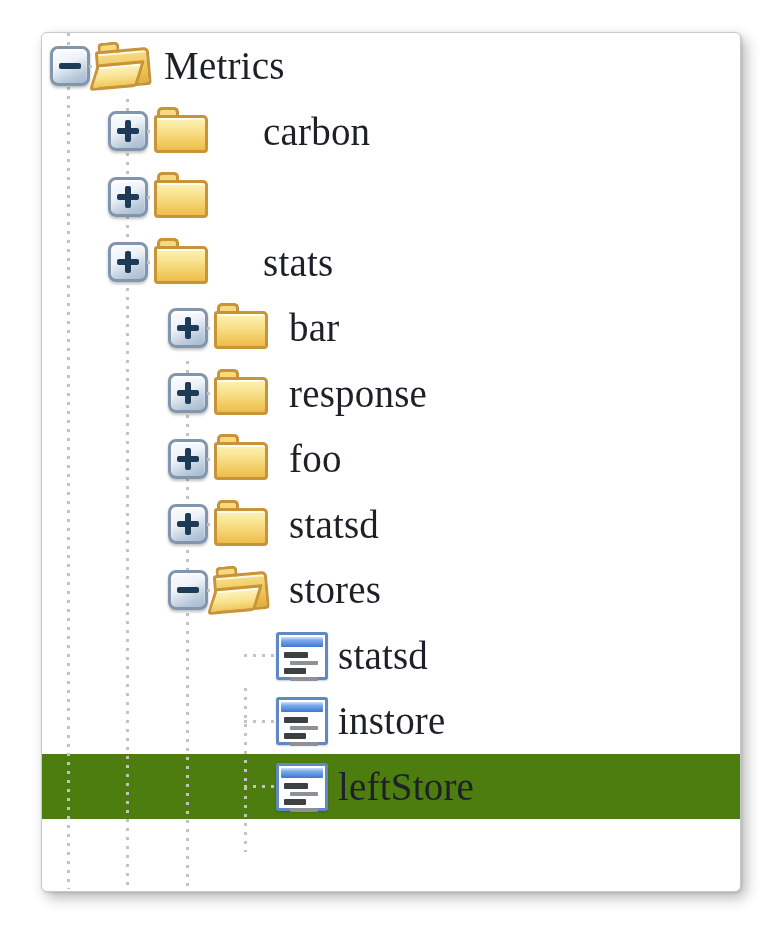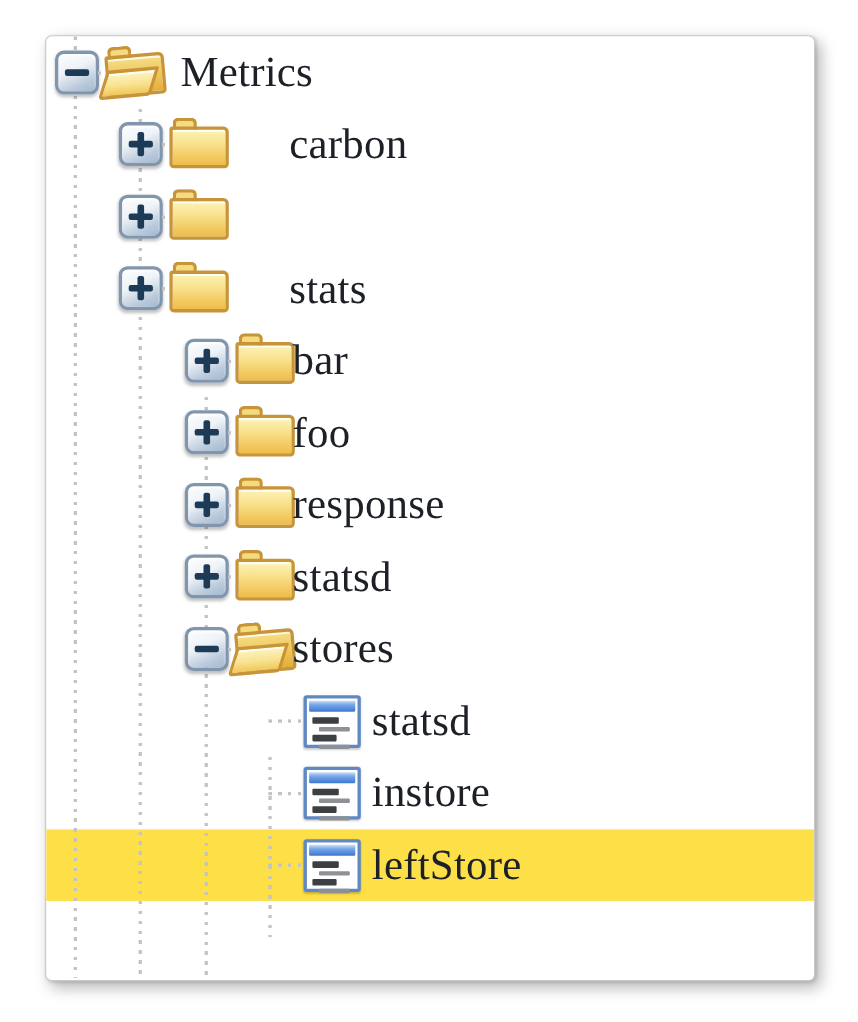--- a/index.html
+++ b/index.html
@@ -10,25 +10,25 @@
         box-shadow:5px 6px 14px rgba(0,0,0,0.28), 1px 1px 3px rgba(0,0,0,0.12);}
   
   .vguide{position:absolute;width:3px;z-index:1;
           background-image:repeating-linear-gradient(to bottom,#c3c3c3 0 3px,transparent 3px 9px);}
   .vg0{left:25px;top:0;height:856px;}
   .vg1{left:84px;top:66px;height:790px;}
   .vg2{left:144px;top:328px;height:528px;}
   .vg3{left:202px;top:655px;height:164px;}
   
   .row{position:relative;height:65.5px;}
-  .row.selected{background:#fde047;}
+  .row.selected{background:#4d7c0f;}
   .row > *{position:absolute;z-index:2;}
   .label{top:0;height:100%;display:flex;align-items:center;
          font-size:39px;color:#1d2127;letter-spacing:0.2px;white-space:pre;font-family:Liberation Serif, serif;}
-  .d0 .label{left:122px;} .d1 .label{left:177px;margin-left:44px;} .d2 .label{left:224px;text-align:center;} .d3 .label{left:296px;}
+  .d0 .label{left:122px;} .d1 .label{left:177px;margin-left:44px;} .d2 .label{left:247px;text-align:center;} .d3 .label{left:296px;}
   
   .toggle{width:34px;height:34px;top:50%;transform:translateY(-50%);border-radius:8px;
           border:3px solid #8196ac;
           background:linear-gradient(155deg,#fcfdfe 0%,#eef3f8 40%,#bccbdc 75%,#a3b8cf 100%);
           box-shadow:inset 0 2px 2px rgba(255,255,255,0.9), 0 2px 3px rgba(0,0,0,0.25);}
   .d0 .toggle{left:8px;} .d1 .toggle{left:66px;} .d2 .toggle{left:126px;}
   .toggle i{position:absolute;background:#1d3a57;border-radius:2px;}
   .tg-h{left:6px;right:6px;top:50%;margin-top:-3px;height:6px;}
   .tg-v{top:6px;bottom:6px;left:50%;margin-left:-3px;width:6px;display:none;}
   .toggle.plus .tg-v{display:block;}
@@ -142,34 +142,34 @@
     <div class="row d2">
       <span class="toggle plus">
           <i class="tg-h"></i>
           <i class="tg-v"></i>
         </span>
       <span class="hdot"></span>
       <span class="folder closed">
           <span class="tab"></span>
           <span class="body"></span>
         </span>
+      <span class="label">response</span>
+    </div>
+
+    <div class="row d2">
+      <span class="toggle plus">
+          <i class="tg-h"></i>
+          <i class="tg-v"></i>
+        </span>
+      <span class="hdot"></span>
+      <span class="folder closed">
+          <span class="tab"></span>
+          <span class="body"></span>
+        </span>
       <span class="label">foo</span>
-    </div>
-
-    <div class="row d2">
-      <span class="toggle plus">
-          <i class="tg-h"></i>
-          <i class="tg-v"></i>
-        </span>
-      <span class="hdot"></span>
-      <span class="folder closed">
-          <span class="tab"></span>
-          <span class="body"></span>
-        </span>
-      <span class="label">response</span>
     </div>
 
     <div class="row d2">
       <span class="toggle plus">
           <i class="tg-h"></i>
           <i class="tg-v"></i>
         </span>
       <span class="hdot"></span>
       <span class="folder closed">
           <span class="tab"></span>

